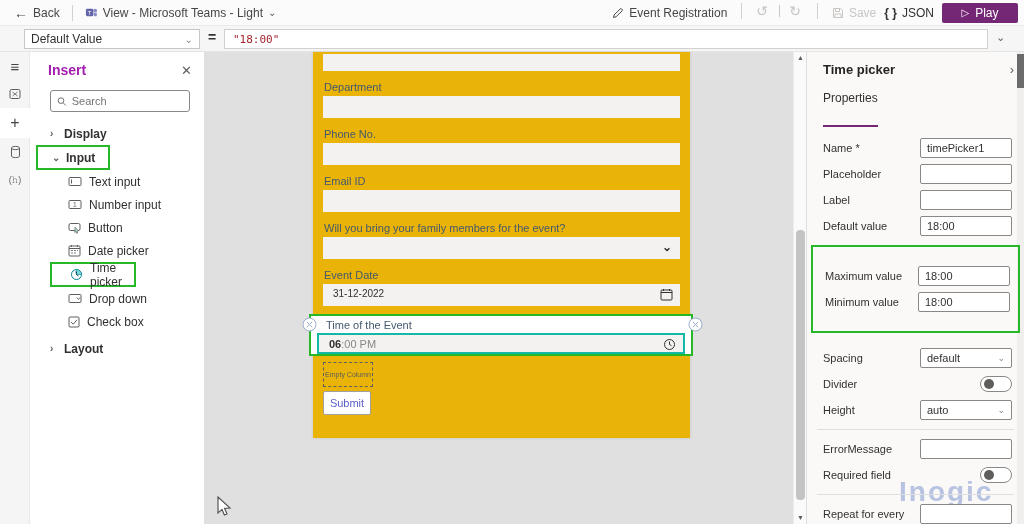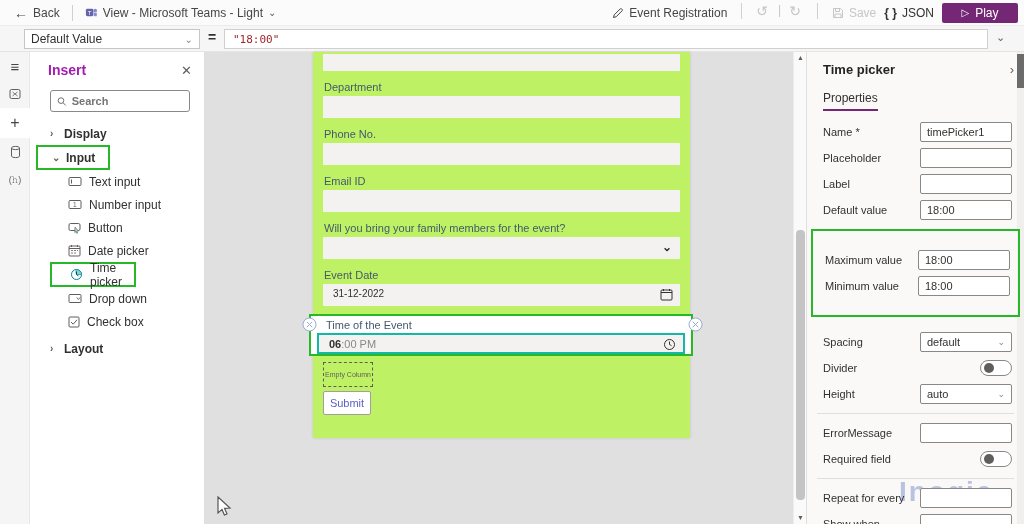--- a/index.html
+++ b/index.html
@@ -40,31 +40,31 @@
   .rail-hamburger { font-size:15px; }
   .rail-plus { font-size:16px; font-weight:300; }
   .rail-fx { font-size:9px; color:#605e5c; }
 
   
   .insert { position:absolute; left:30px; top:0; width:175px; height:472px; background:#fff; border-right:1px solid #e1dfdd; padding:10px 0 0 0; }
   .insert-head { display:flex; align-items:center; padding:0 12px 0 18px; }
   .insert-title { font-size:14px; font-weight:bold; color:#a21caf;text-align:center; }
   .insert-close { margin-left:auto; color:#605e5c; font-size:13px; cursor:pointer; }
   .search-box { margin:12px 14px 10px 20px; height:22px; border:1px solid #8a8886; border-radius:3px; display:flex; align-items:center; padding:0 6px; gap:5px; background:#fff; }
-  .search-box input { border:none; outline:none; width:100%; font-size:11px; color:#605e5c; font-family:"Liberation Sans", sans-serif; background:transparent;font-weight:bold; }
+  .search-box input { border:none; outline:none; width:100%; font-size:11px; color:#605e5c; font-family:"Liberation Sans", sans-serif; background:transparent; }
   .grp { display:flex; align-items:center; gap:6px; height:23px; padding-left:20px; font-weight:bold; color:#323130; cursor:pointer; }
   .grp .g-chev { color:#605e5c; font-size:10px; width:8px; }
   .grp.hl { border:2px solid #27b827; width:74px; height:25px; margin-left:6px; padding-left:14px; }
   .itm { display:flex; align-items:center; gap:7px; height:23px; padding-left:38px; color:#323130; cursor:pointer; }
   .itm.hl { border:2px solid #27b827; width:86px; height:25px; margin-left:20px; padding-left:18px; }
   .itm svg { flex:none; }
 
   
   .canvas { position:absolute; left:205px; top:0; width:588px; height:472px; background:#e0e0e0; }
-  .form { position:absolute; left:108px; top:0; width:377px; height:386px; background:#bef264; box-shadow:0 0 3px rgba(0,0,0,.12); }
+  .form { position:absolute; left:108px; top:0; width:377px; height:386px; background:#eab308; box-shadow:0 0 3px rgba(0,0,0,.12); }
   .ffield { position:absolute; left:10px; right:10px; height:22px; background:#f3f2f1; }
   .flabel { position:absolute; left:11px; font-size:11px; color:#44596e; }
   .f-chev { position:absolute; right:8px; top:3px; font-weight:bold; color:#323130; font-size:12px; }
   .f-text { position:absolute; left:10px; top:4px; font-size:10px; color:#323130; }
   .f-ico { position:absolute; right:7px; top:4px; }
   .green-sec { position:absolute; left:-4px; width:384px; height:42px; border:2px solid #27b827; background:#fff; }
   .time-input { position:absolute; left:6px; right:6px; top:17px; height:21px; background:#f3f2f1; border:2px solid #14b8a6; }
   .time-val { position:absolute; left:10px; top:3px; font-size:11px; }
   .time-hh { color:#323130; font-weight:bold; }
   .time-rest { color:#8a8886; }
@@ -75,21 +75,21 @@
   
   .c-scroll { position:absolute; left:588px; top:0; width:13px; height:472px; background:#fafafa; border-left:1px solid #ededed; }
   .c-scroll .arr { position:absolute; left:0; width:13px; height:12px; color:#606060; font-size:7px; text-align:center; line-height:12px; }
   .c-thumb { position:absolute; left:2px; width:9px; top:178px; height:270px; background:#c4c4c4; border-radius:4px; }
 
   
   .props { position:absolute; left:806px; top:0; width:218px; height:472px; background:#faf9f8; border-left:1px solid #e1dfdd; }
   .props-head { display:flex; align-items:center; padding:10px 10px 0 16px; }
   .props-title { font-size:13px; font-weight:bold; color:#252423; }
   .props-chev { margin-left:auto; color:#605e5c; font-size:13px; cursor:pointer; }
-  .props-tab { margin:14px 0 0 16px; display:inline-block; font-size:12px; color:#323130; padding-bottom:4px; border-bottom:2px solid #742774; cursor:pointer; }
+  .props-tab { margin:14px 0 0 16px; display:inline-block; font-size:12px; color:#323130; padding-bottom:20px; border-bottom:2px solid #742774; cursor:pointer; }
   .rows { margin-top:8px; position:relative; z-index:2; }
   .prow { display:flex; align-items:center; height:26px; padding:0 12px 0 16px; }
   .prow .plabel { font-size:11px; color:#323130; }
   .prow .pctrl { margin-left:auto; }
   .pinput { width:92px; height:20px; border:1px solid #8a8886; background:#fff; font-size:11px; color:#323130; padding:0 6px; font-family:"Liberation Sans", sans-serif; border-radius:2px; }
   .pselect { width:92px; height:20px; border:1px solid #8a8886; background:#fff; font-size:11px; color:#323130; padding:0 6px; border-radius:2px; display:flex; align-items:center; }
   .pselect .s-chev { margin-left:auto; color:#8a8886; font-size:9px; }
   .toggle { width:32px; height:16px; border-radius:8px; border:1px solid #8a8886; background:#fff; position:relative; cursor:pointer; }
   .toggle .knob { position:absolute; top:2px; left:3px; width:10px; height:10px; border-radius:50%; background:#605e5c; }
   .toggle.on { background:#742774; border-color:#742774; }

